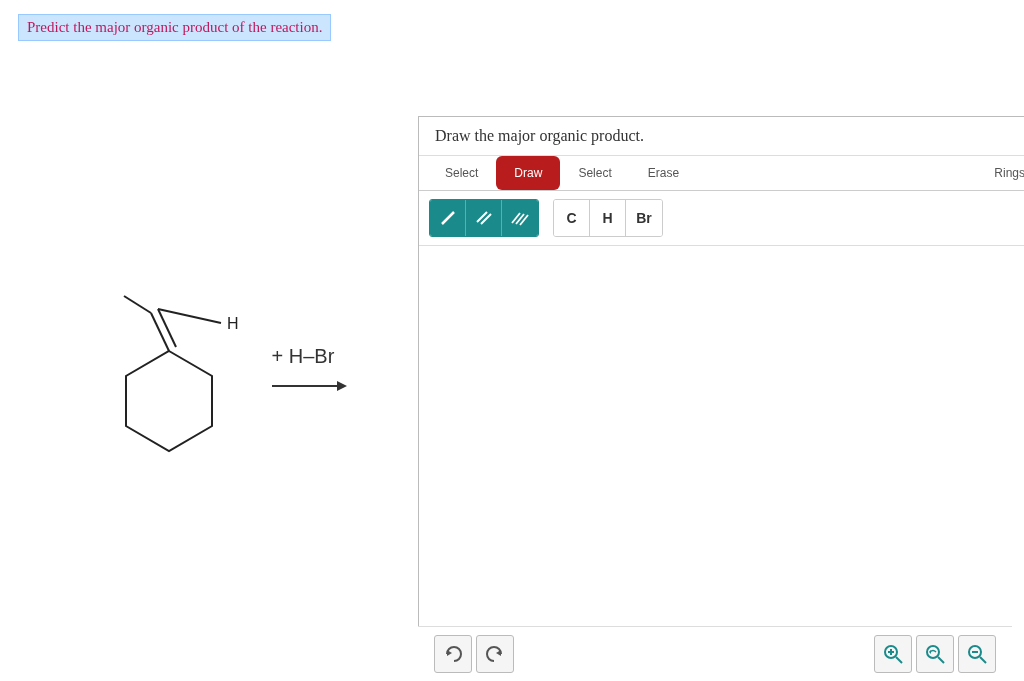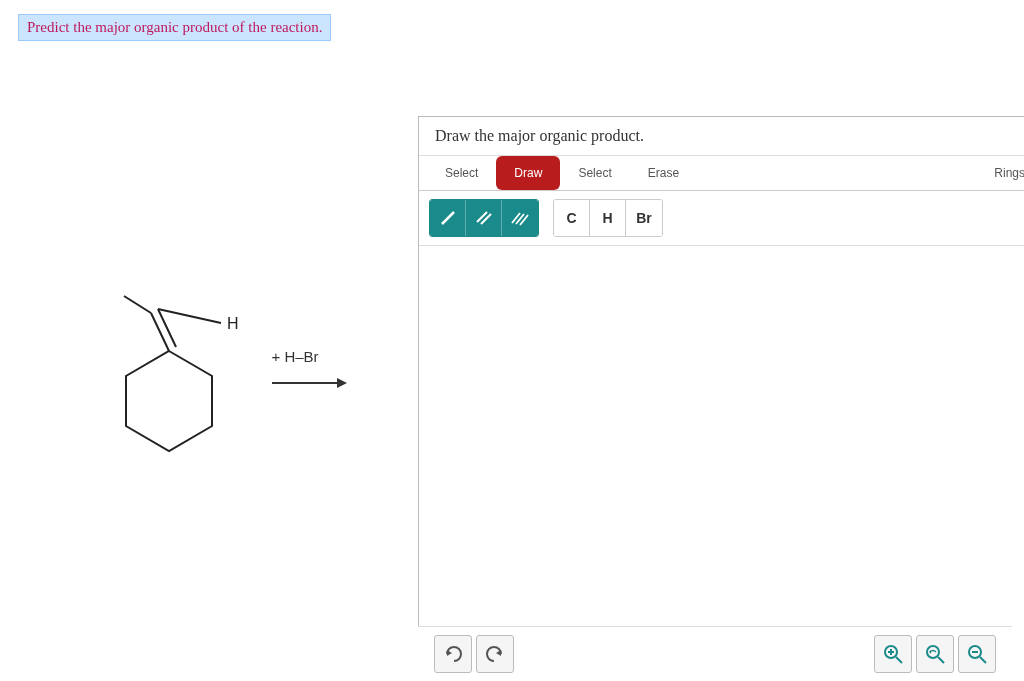--- a/index.html
+++ b/index.html
@@ -195,21 +195,21 @@
     }
 
     .reaction-arrow {
       display: flex;
       align-items: center;
       color: #333;
       font-size: 18px;
     }
 
     .hbr-label {
-      font-size: 15px;
+      font-size: 20px;
       color: #333;
       font-family: Arial, sans-serif;
       margin-right: 8px;
     }
   </style>
 </head>
 <body>
 
 <div id="prompt">
   <span>Predict the major organic product of the reaction.</span>

